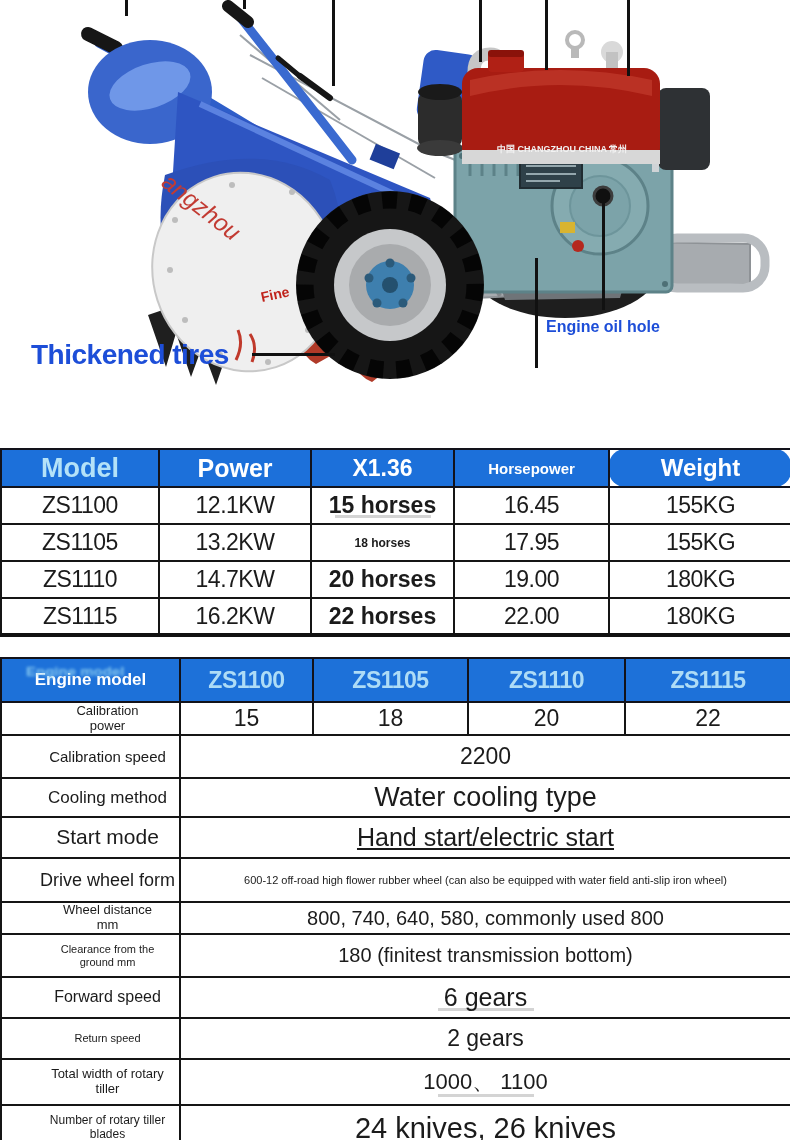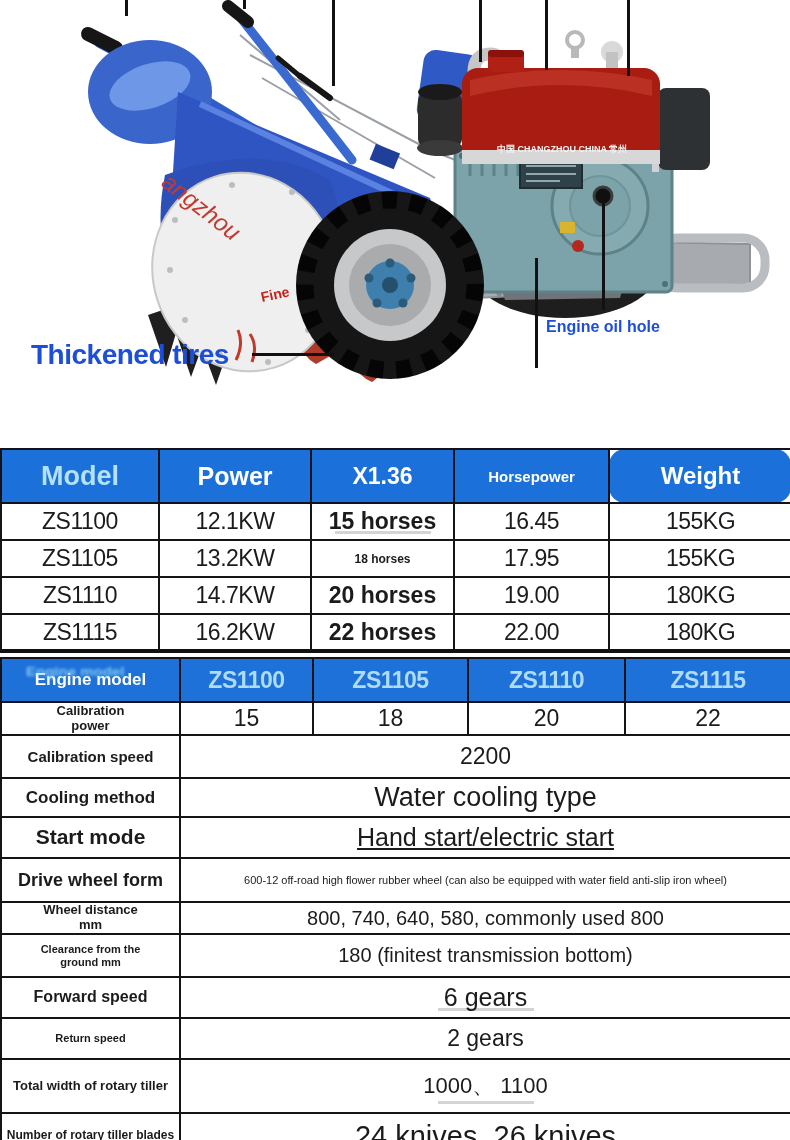--- a/index.html
+++ b/index.html
@@ -20,51 +20,51 @@
   .lab-bracket{left:495px;top:369px;font-size:33px;letter-spacing:-0.5px;}
 
   
   table{border-collapse:collapse;table-layout:fixed;position:absolute;left:0;}
   td,th{border:2px solid #151515;text-align:center;vertical-align:middle;
         overflow:hidden;padding:0 2px;color:#1b1b1b;}
   .t1{top:448px;width:790px;}
   .t1 th{background:#1c70da;color:#ffffff;font-weight:bold;border-color:#12121a;}
   .t1 td{font-size:23px;letter-spacing:-0.5px;}
   .t1 tr{height:37px;}
-  .t1 tr.hd{height:54px;margin-top:9px;}
+  .t1 tr.hd{height:38px;margin-top:9px;}
   .t1 .c-model{color:#b4e2f8;font-size:27px;}
   .t1 .c-power{font-size:25px;}
   .t1 .c-x{font-size:23px;}
   .t1 .c-hp{font-size:15px;}
   .t1 .c-w{font-size:24px;text-align:center;border-radius:16px;}
   .t1 td.horses{font-weight:bold;letter-spacing:0;border-radius:12px;}
   .t1 td.horses-sm{font-weight:bold;font-size:12px;letter-spacing:0;}
   .t1 td:last-child,.t1 th:last-child{border-right:none;}
   .t1 tr.last td{border-bottom:4px solid #111;}
 
   .t2{top:657px;width:790px;}
   .t2 th{background:#1d71d9;border-color:#12121a;font-weight:bold;}
   .t2 .corner{color:#ffffff;font-size:17px;position:relative;}
   .t2 .corner .ghost{
      position:absolute;left:24px;top:4px;color:#8fd0f2;filter:blur(1.5px);
      font-size:15px;opacity:.9;transform:scaleY(.9);}
   .t2 .mh{color:#aedcf6;font-size:23px;letter-spacing:-0.5px;}
-  .t2 td.lbl{font-weight:bold;white-space:pre-line;line-height:1.15;}
+  .t2 td.lbl{font-weight:normal;white-space:pre-line;line-height:1.15;padding-left:36px;}
   .t2 td.val{font-weight:normal;}
   tr.r-hd{height:44px;}
   tr.r-cp{height:33px;}  .r-cp .lbl{font-size:13px;}  .r-cp .val{font-size:23px;}
   tr.r-cs{height:43px;}  .r-cs .lbl{font-size:15px;}  .r-cs .val{font-size:23px;}
   tr.r-cm{height:39px;}  .r-cm .lbl{font-size:17px;}  .r-cm .val{font-size:27px;font-weight:bold;}
   tr.r-sm{height:41px;}  .r-sm .lbl{font-size:21px;}  .r-sm .val{font-size:25px;font-weight:bold;text-decoration:underline;}
   tr.r-dw{height:44px;}  .r-dw .lbl{font-size:18px;}  .r-dw .val{font-size:11px;font-weight:bold;line-height:1.3;}
   tr.r-wd{height:32px;}  .r-wd .lbl{font-size:13px;}  .r-wd .val{font-size:20px;font-weight:bold;}
   tr.r-cl{height:43px;}  .r-cl .lbl{font-size:11px;}  .r-cl .val{font-size:20px;font-weight:bold;}
   tr.r-fs{height:41px;}  .r-fs .lbl{font-size:16px;}  .r-fs .val{font-size:25px;font-weight:bold;margin-left:24px;}
   tr.r-rs{height:41px;}  .r-rs .lbl{font-size:11px;text-align:center;}  .r-rs .val{font-size:23px;font-weight:bold;}
-  tr.r-tw{height:54px;}  .r-tw .lbl{font-size:13px;}  .r-tw .val{font-size:22px;}
+  tr.r-tw{height:46px;}  .r-tw .lbl{font-size:13px;}  .r-tw .val{font-size:22px;}
   tr.r-nb{height:46px;}  .r-nb .lbl{font-size:12px;}  .r-nb .val{font-size:29px;font-weight:bold;}
   .t2 td:last-child,.t2 th:last-child{border-right:2px solid #151515;}
   .smudge{background-image:linear-gradient(#d4d4d4,#d4d4d4);background-size:96px 3px;
           background-repeat:no-repeat;background-position:center 84%;}
 </style>
 </head>
 <body>
 
 <div class="hero">
   <svg width="790" height="443" viewBox="0 0 790 443">

